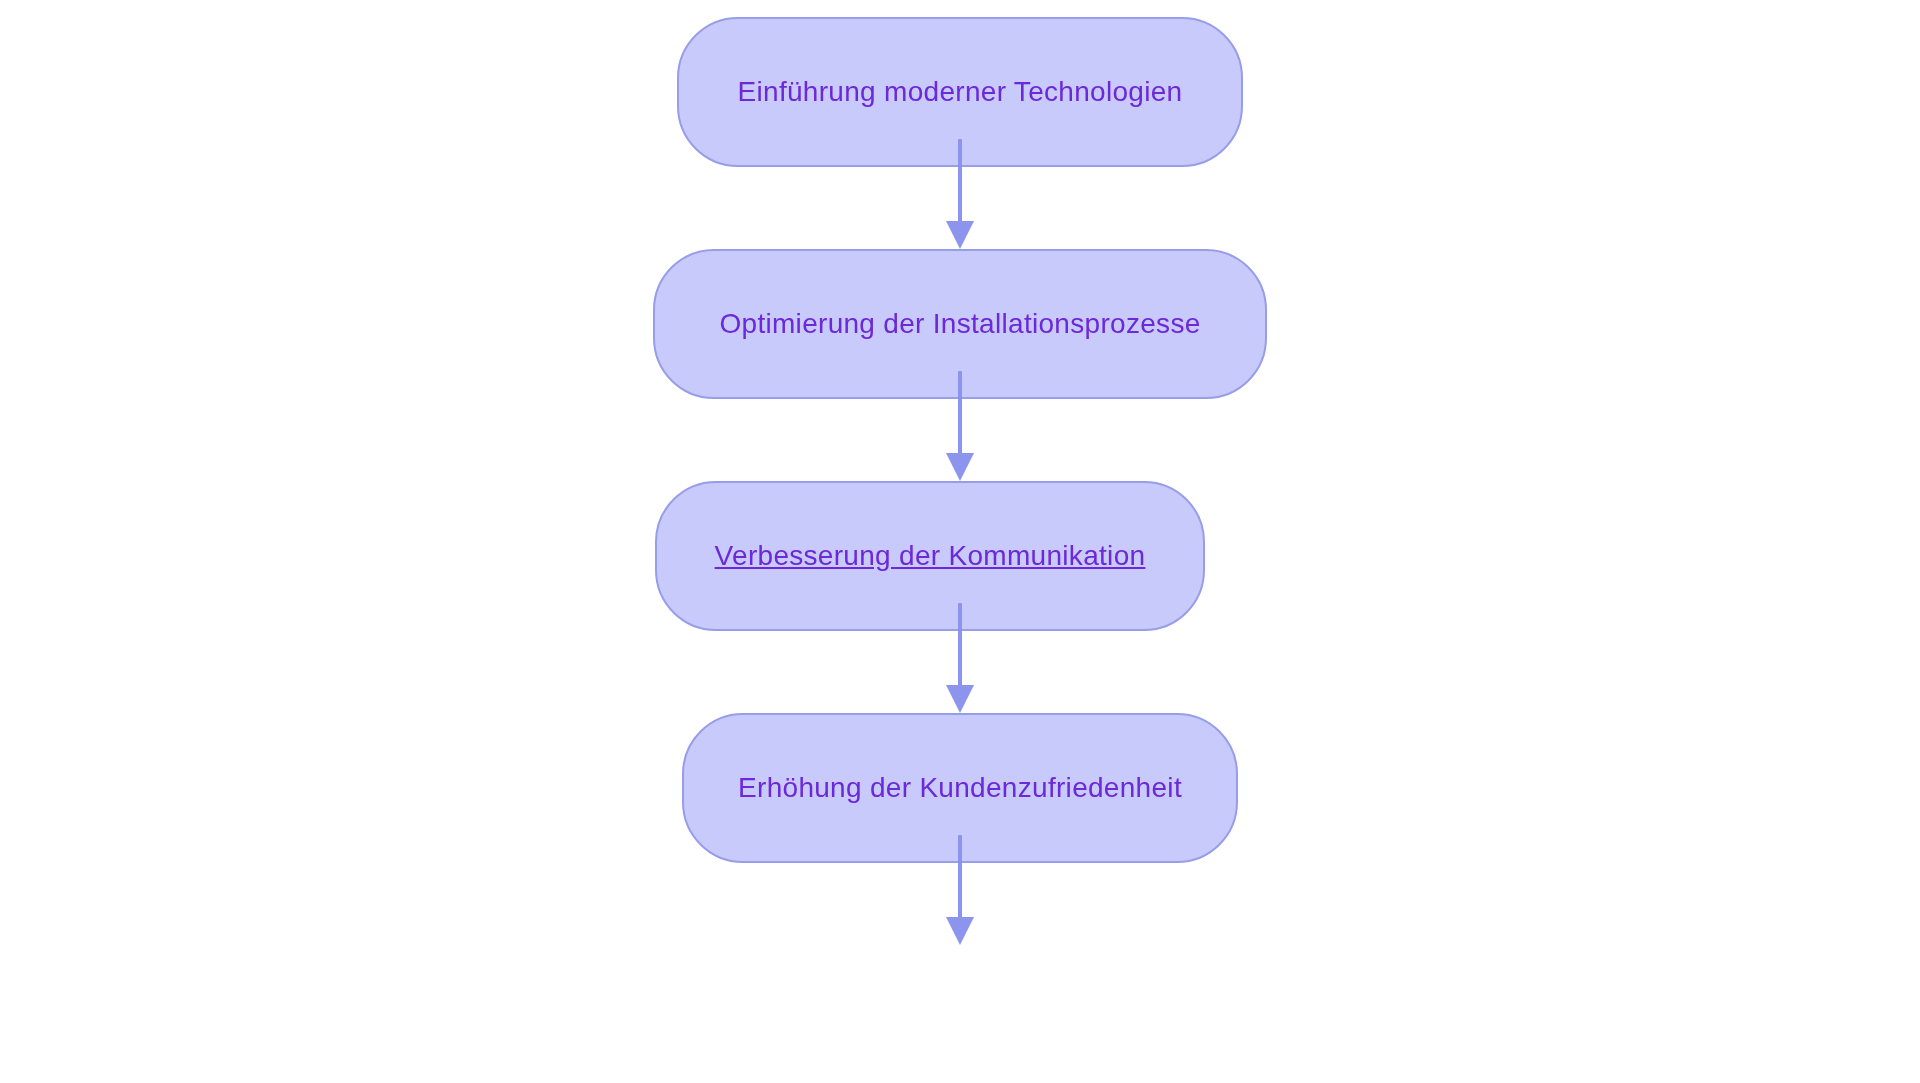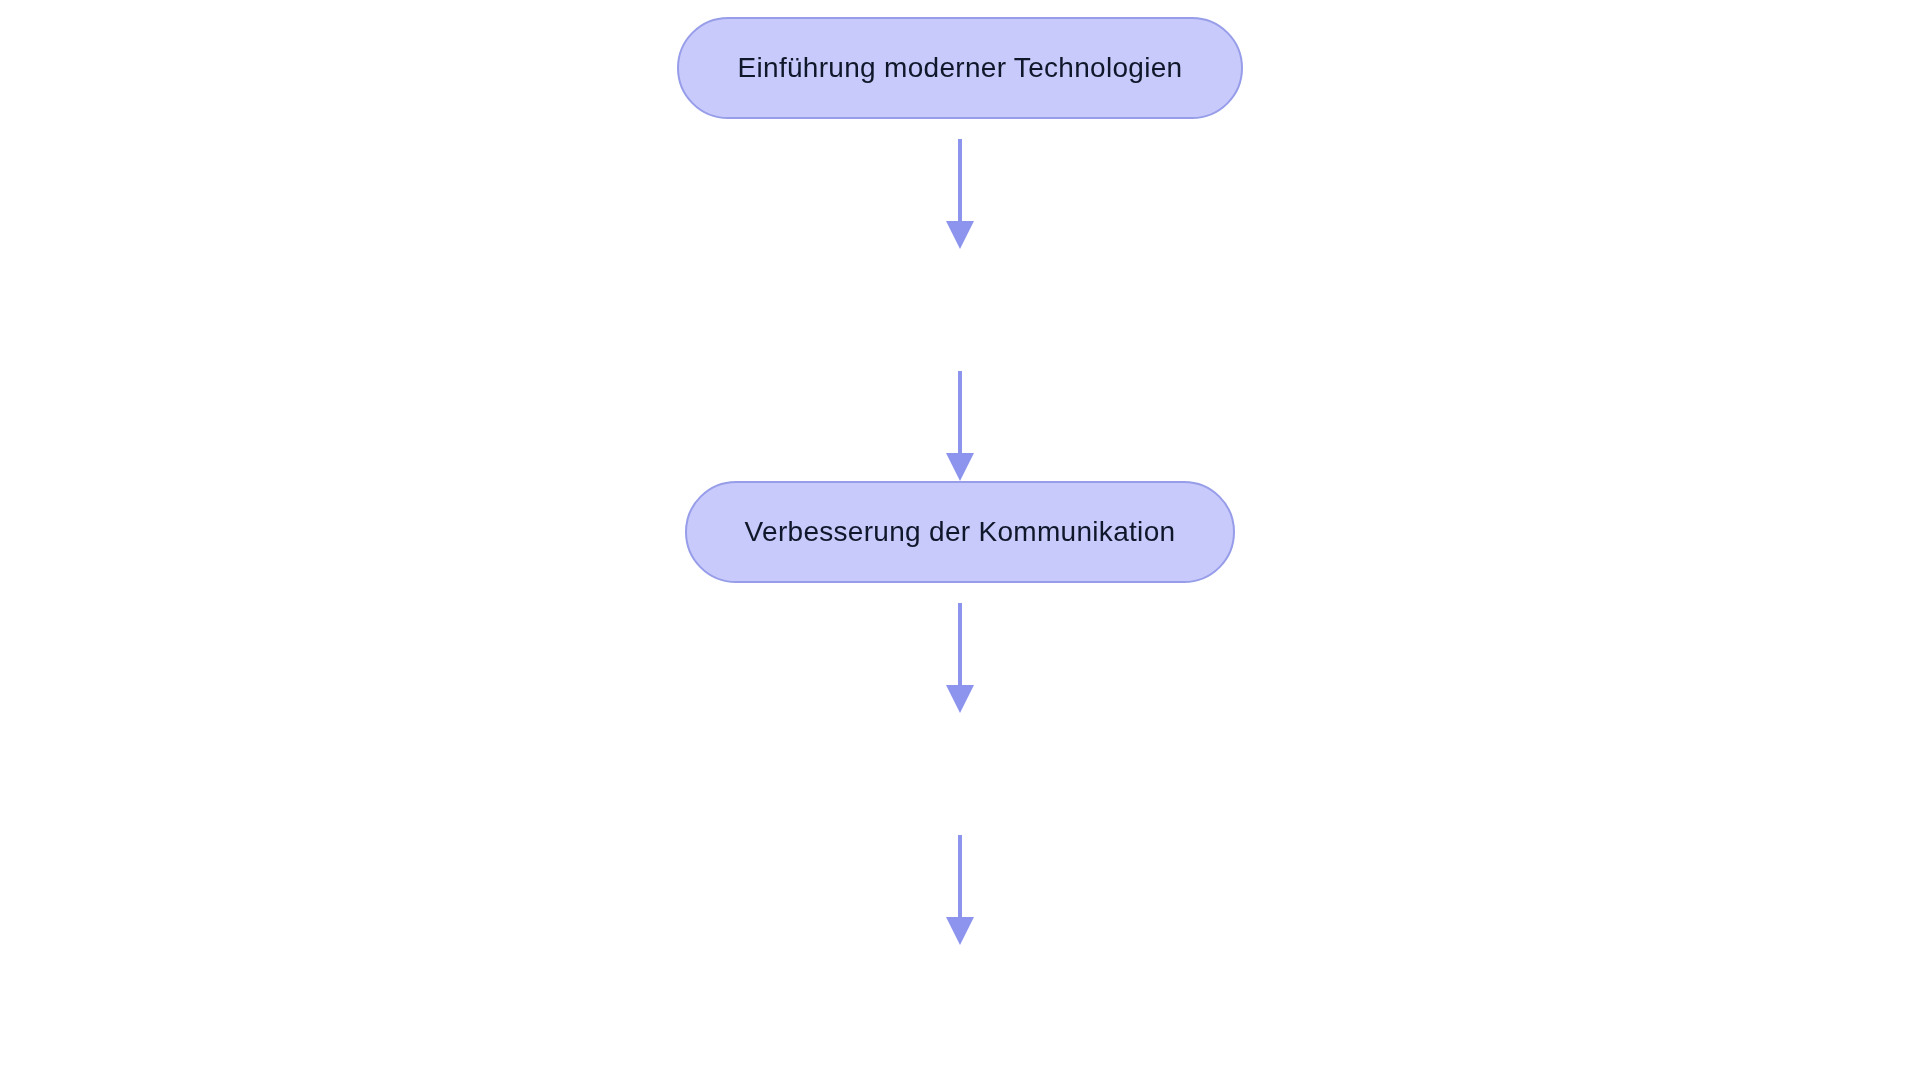--- a/index.html
+++ b/index.html
@@ -10,37 +10,37 @@
   .canvas {
     position: relative;
     width: 1920px;
     height: 1083px;
     background: #ffffff;
     overflow: hidden;
     font-family: "Liberation Sans", "DejaVu Sans", sans-serif;
   }
   .node {
     position: absolute;
-    height: 102px;
+    height: 150px;
     box-sizing: border-box;
     background: #c7cafa;
     border: 2px solid #979de9;
     border-radius: 61px;
     display: flex;
     align-items: center;
     justify-content: center;
     text-align: left;
-    color: #0f172a;
+    color: #6d28d9;
     font-size: 28px;
     letter-spacing: 0.3px;
     line-height: 1.2;
   }
   .node-1 { left: 677px; top: 17px;  width: 566px; }
   .node-2 { left: 653px; top: 249px; width: 614px; }
-  .node-3 { left: 685px; top: 481px; width: 550px; }
+  .node-3 { left: 655px; top: 481px; width: 550px; text-decoration: underline; }
   .node-4 { left: 682px; top: 713px; width: 556px; }
   .node-5 { left: 712px; top: 945px; width: 496px; }
 
   .edge-line {
     position: absolute;
     left: 958px;
     width: 4px;
     height: 84px;
     background: #8c94ee;
   }
@@ -67,29 +67,35 @@
 
 <div class="canvas">
 
   <div class="node node-1">
     <span>Einführung moderner Technologien</span>
   </div>
 
   <div class="edge-line edge-1-line"></div>
   <div class="edge-head edge-1-head"></div>
 
+  <div class="node node-2">
+    <span>Optimierung der Installationsprozesse</span>
+  </div>
 
   <div class="edge-line edge-2-line"></div>
   <div class="edge-head edge-2-head"></div>
 
   <div class="node node-3">
     <span>Verbesserung der Kommunikation</span>
   </div>
 
   <div class="edge-line edge-3-line"></div>
   <div class="edge-head edge-3-head"></div>
 
+  <div class="node node-4">
+    <span>Erhöhung der Kundenzufriedenheit</span>
+  </div>
 
   <div class="edge-line edge-4-line"></div>
   <div class="edge-head edge-4-head"></div>
 
 
 </div>
 
 </body></html>

